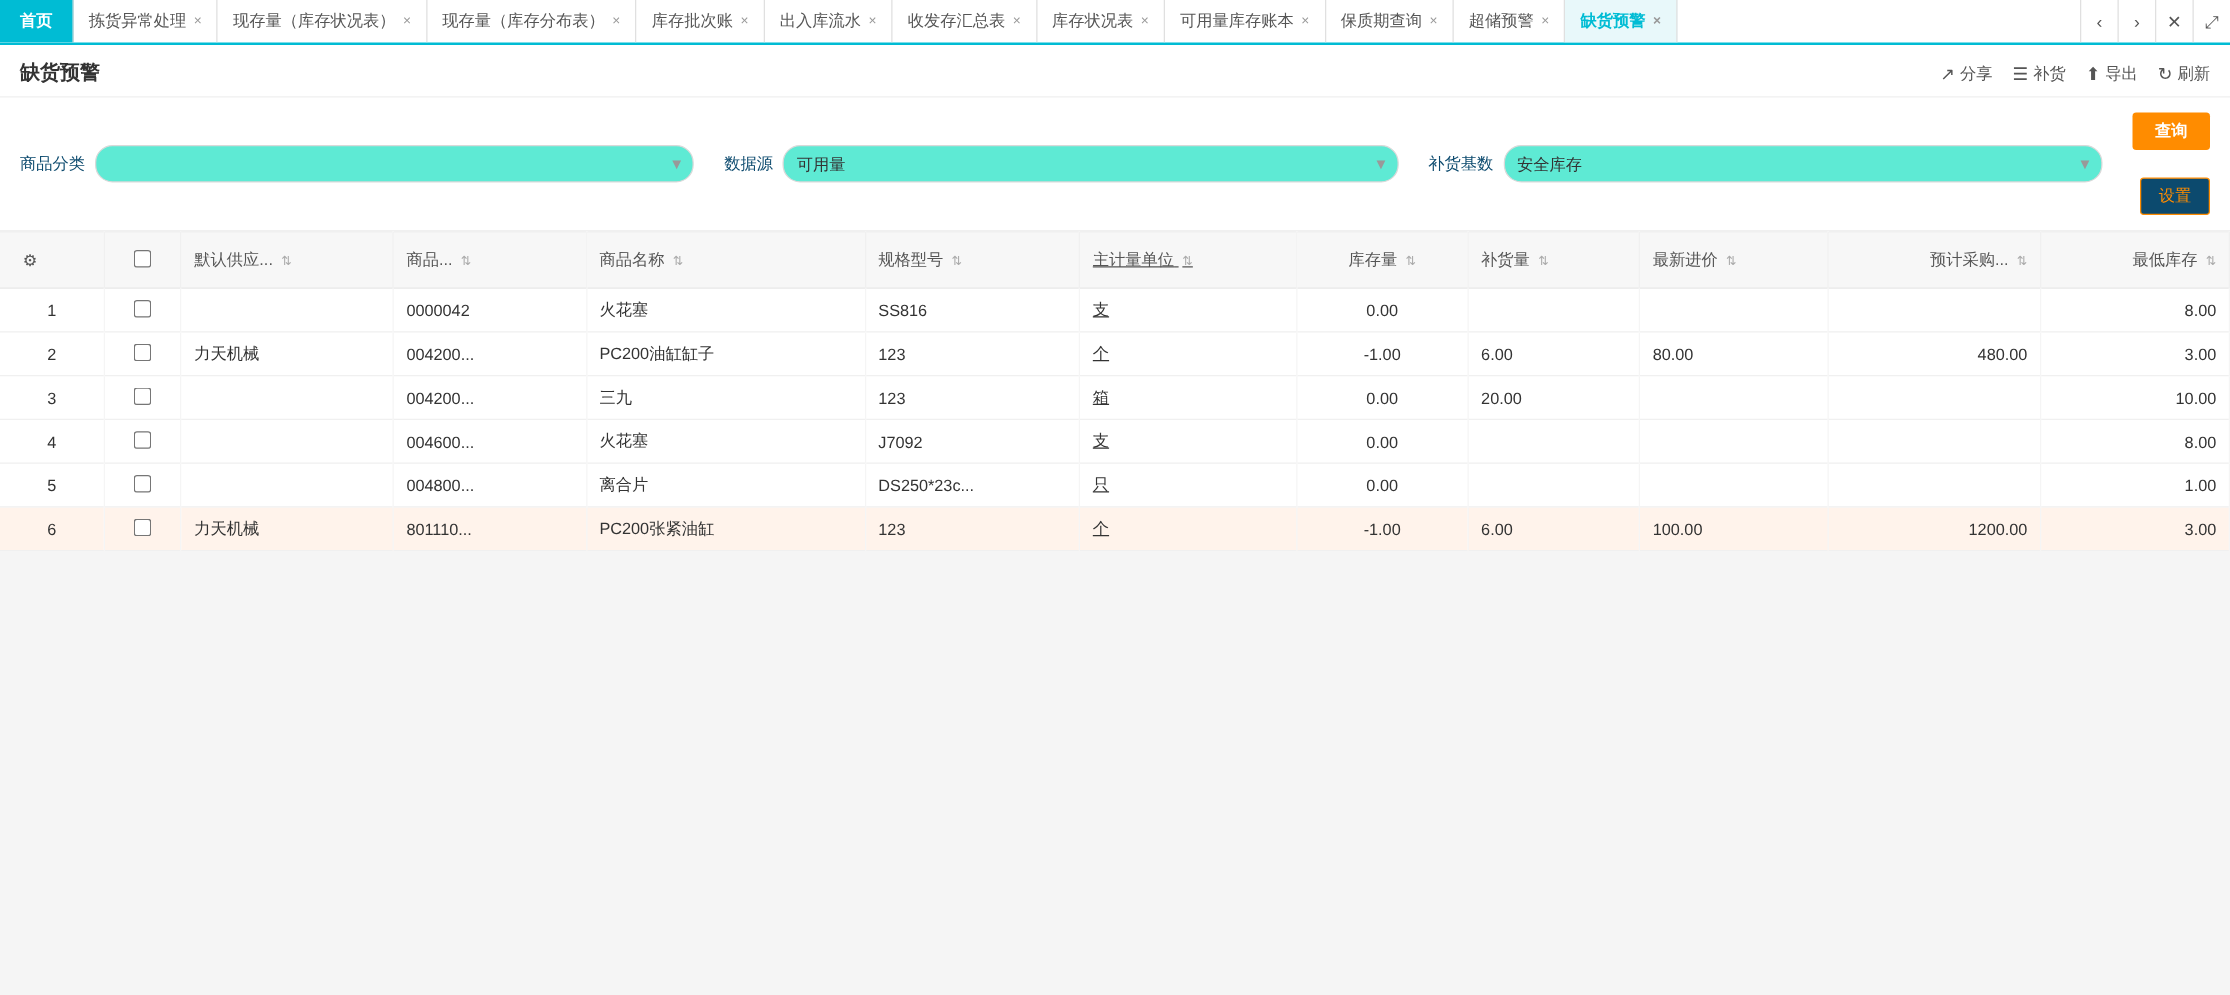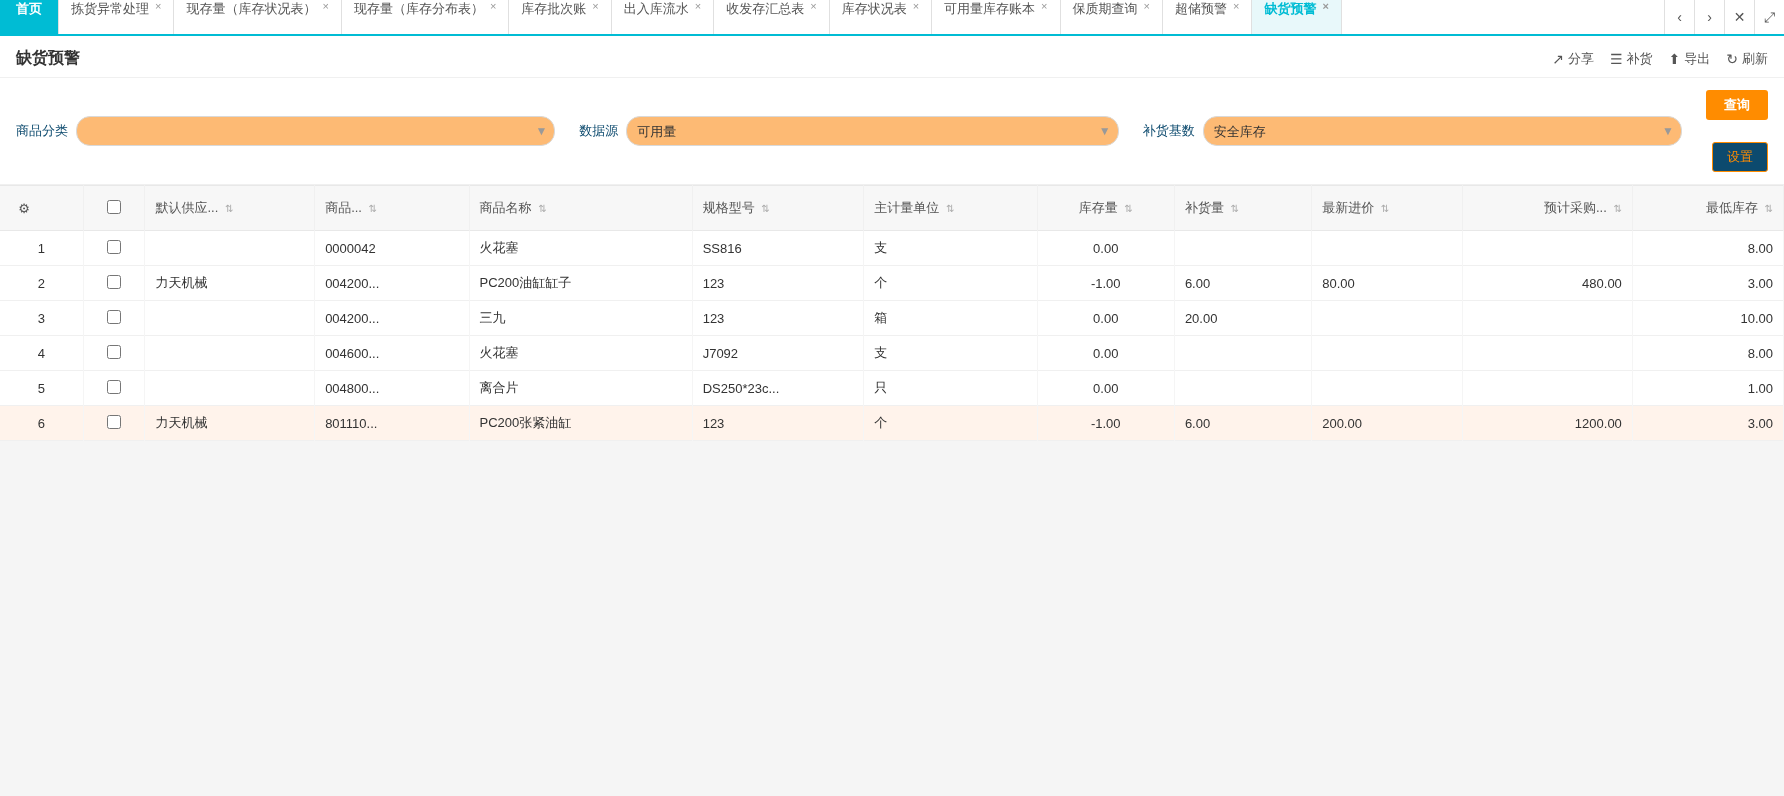--- a/index.html
+++ b/index.html
@@ -9,20 +9,21 @@
     .tab-bar {
       display: flex;
       align-items: center;
       background: #fff;
       border-bottom: 2px solid #00bcd4;
       height: 36px;
       overflow: hidden;
     }
     .tab-item {
       display: flex;
+      align-items: center;
       padding: 0 12px;
       height: 100%;
       white-space: nowrap;
       cursor: pointer;
       font-size: 13px;
       color: #555;
       border-right: 1px solid #e0e0e0;
       position: relative;
     }
     .tab-item.home {
@@ -133,21 +134,21 @@
       display: flex;
       align-items: center;
     }
     .filter-select-wrapper select {
       width: 100%;
       border: 1px solid #d9d9d9;
       border-radius: 14px;
       padding: 5px 28px 5px 10px;
       font-size: 13px;
       color: #333;
-      background: #fdba74;
+      background: #5eead4;
       appearance: none;
       cursor: pointer;
       height: 30px;
     }
     .select-arrow {
       position: absolute;
       right: 8px;
       pointer-events: none;
       color: #999;
       font-size: 12px;
@@ -217,21 +218,21 @@
       color: #333;
       white-space: nowrap;
       border-right: 1px solid #f5f5f5;
     }
     .col-index { width: 40px; text-align: center; }
     .col-checkbox { width: 36px; text-align: center; }
     .col-supplier { width: 90px; }
     .col-goods-no { width: 90px; }
     .col-goods-name { width: 130px; }
     .col-spec { width: 100px; }
-    .col-unit { width: 80px; }
+    .col-unit { width: 80px; text-decoration: underline; }
     .col-stock { width: 80px; text-align: center; }
     .col-replenish { width: 80px; text-align: left; }
     .col-latest-price { width: 80px; text-align: left; }
     .col-est-purchase { width: 80px; text-align: right; }
     .col-min-stock { width: 80px; text-align: right; }
 
     input[type="checkbox"] {
       cursor: pointer;
       width: 14px;
       height: 14px;
@@ -506,20 +507,20 @@
     <td class="col-checkbox">
       <input type="checkbox" style="">
     </td>
     <td class="col-supplier">力天机械</td>
     <td class="col-goods-no">801110...</td>
     <td class="col-goods-name">PC200张紧油缸</td>
     <td class="col-spec">123</td>
     <td class="col-unit">个</td>
     <td class="col-stock">-1.00</td>
     <td class="col-replenish">6.00</td>
-    <td class="col-latest-price">200.00</td>
+    <td class="col-latest-price">100.00</td>
     <td class="col-est-purchase">1200.00</td>
     <td class="col-min-stock">3.00</td>
   </tr>
         </tbody>
     </table>
   </div>
 </div>
 
 </body></html>

